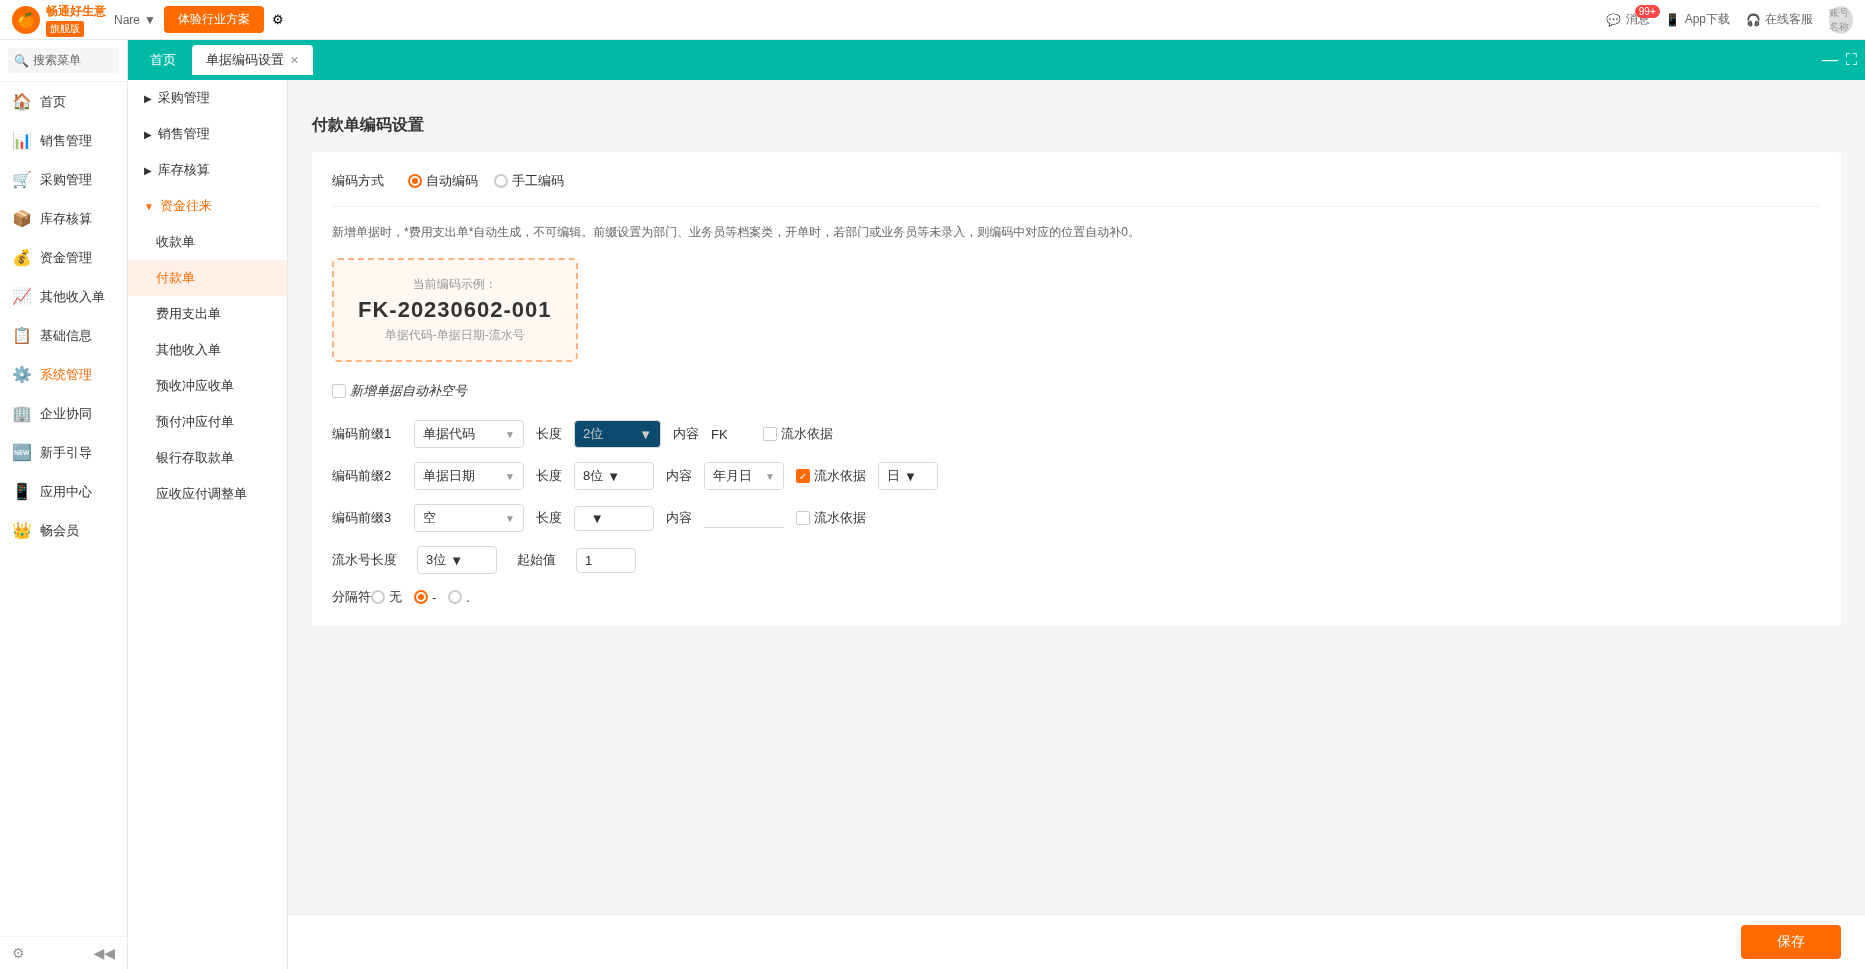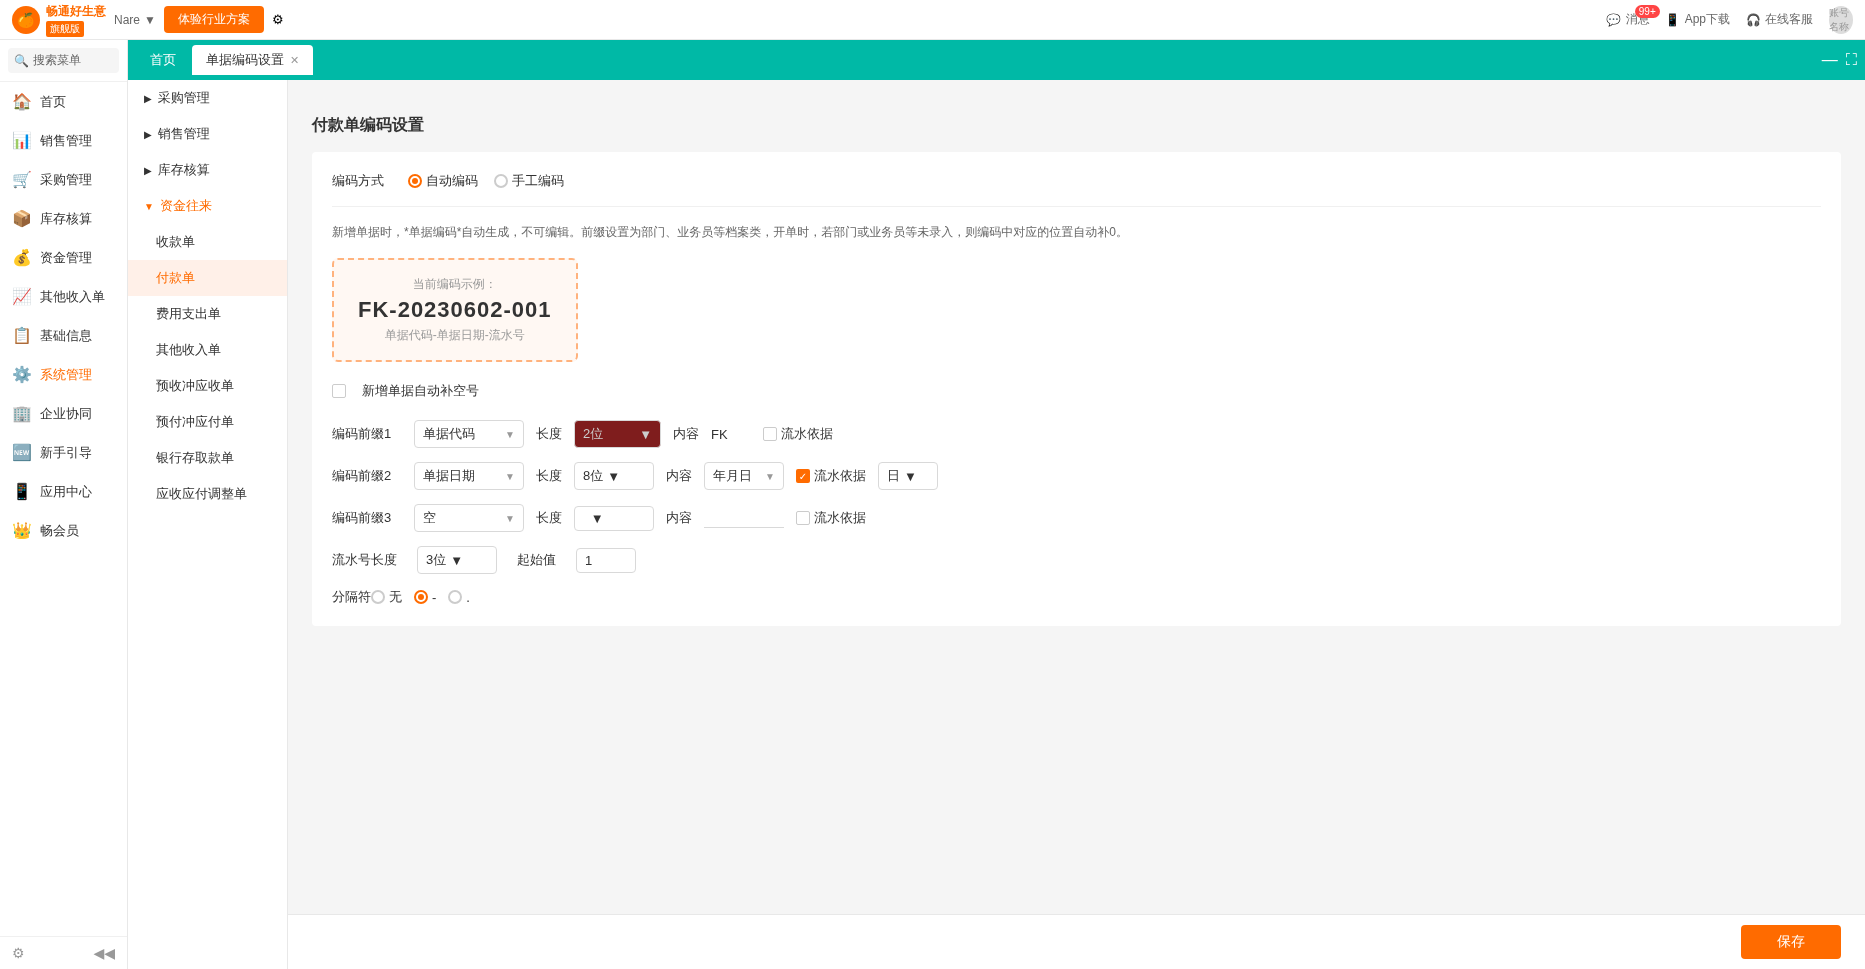--- a/index.html
+++ b/index.html
@@ -65,21 +65,21 @@
     .radio-dot.checked::after { content: ''; width: 6px; height: 6px; background: #ff6b00; border-radius: 50%; }
 
     .info-text { font-size: 12px; color: #666; margin-bottom: 16px; line-height: 1.6; }
 
     .code-preview-box { border: 2px dashed #ffb27d; background: #fff8f3; border-radius: 6px; padding: 16px 24px; display: inline-block; margin-bottom: 20px; text-align: center; }
     .preview-label { font-size: 12px; color: #999; margin-bottom: 4px; }
     .preview-code { font-size: 22px; font-weight: 700; color: #333; letter-spacing: 1px; }
     .preview-desc { font-size: 12px; color: #999; margin-top: 4px; }
 
     .auto-fill-row { display: flex; align-items: center; gap: 8px; margin-bottom: 20px; font-size: 13px; color: #333; }
-    .checkbox-item { display: flex; align-items: center; gap: 16px; cursor: pointer; }
+    .checkbox-item { display: flex; align-items: center; gap: 4px; cursor: pointer; font-style: italic; }
     .checkbox-box { width: 14px; height: 14px; border: 1px solid #ccc; border-radius: 2px; display: flex; align-items: center; justify-content: center; }
 
     
     .form-row { display: flex; align-items: center; gap: 12px; margin-bottom: 14px; }
     .form-label { font-size: 13px; color: #333; width: 70px; flex-shrink: 0; }
     .select-box { display: flex; align-items: center; border: 1px solid #d9d9d9; border-radius: 4px; padding: 4px 8px; min-width: 100px; background: #fff; cursor: pointer; gap: 4px; font-size: 13px; color: #333; }
     .select-box .arrow { color: #999; font-size: 10px; margin-left: auto; }
     .length-label { font-size: 13px; color: #333; }
     .length-select { display: flex; align-items: center; border: 1px solid #d9d9d9; border-radius: 4px; padding: 4px 8px; min-width: 80px; background: #fff; cursor: pointer; gap: 4px; font-size: 13px; color: #333; }
     .content-label { font-size: 13px; color: #333; }
@@ -292,21 +292,21 @@
                   <span>自动编码</span>
                 </label>
                 <label class="radio-item">
                   <div class="radio-dot"></div>
                   <span>手工编码</span>
                 </label>
               </div>
             </div>
 
             
-            <div class="info-text">新增单据时，*单据编码*自动生成，不可编辑。前缀设置为部门、业务员等档案类，开单时，若部门或业务员等未录入，则编码中对应的位置自动补0。</div>
+            <div class="info-text">新增单据时，*费用支出单*自动生成，不可编辑。前缀设置为部门、业务员等档案类，开单时，若部门或业务员等未录入，则编码中对应的位置自动补0。</div>
 
             
             <div class="code-preview-box">
               <div class="preview-label">当前编码示例：</div>
               <div class="preview-code">FK-20230602-001</div>
               <div class="preview-desc">单据代码-单据日期-流水号</div>
             </div>
 
             
             <div class="auto-fill-row">
@@ -317,21 +317,21 @@
             </div>
 
             
             <div class="form-row">
               <span class="form-label">编码前缀1</span>
               <div class="select-box" style="min-width:110px;">
                 <span>单据代码</span>
                 <span class="arrow">▼</span>
               </div>
               <span class="length-label">长度</span>
-              <div class="length-select" style="min-width:80px;background:#7f1d1d;color:#bbb;gap:36px;">
+              <div class="length-select" style="min-width:80px;background:#0c4a6e;color:#bbb;gap:36px;">
                 <span class="length-placeholder">2位</span>
                 <span class="arrow" style="color:#ccc;">▼</span>
               </div>
               <span class="content-label">内容</span>
               <span class="content-value">FK</span>
               <label class="water-checkbox">
                 <div class="water-unchecked"></div>
                 <span>流水依据</span>
               </label>
             </div>

